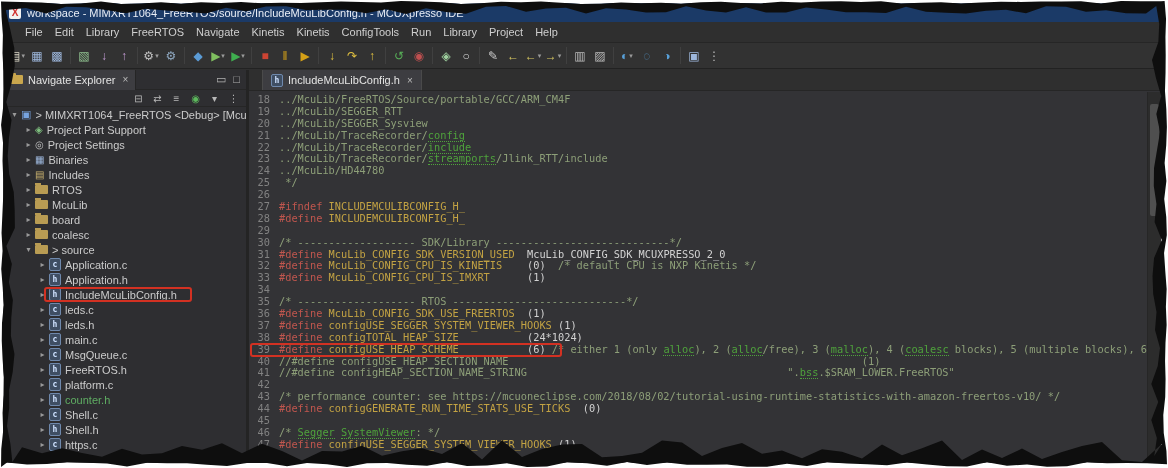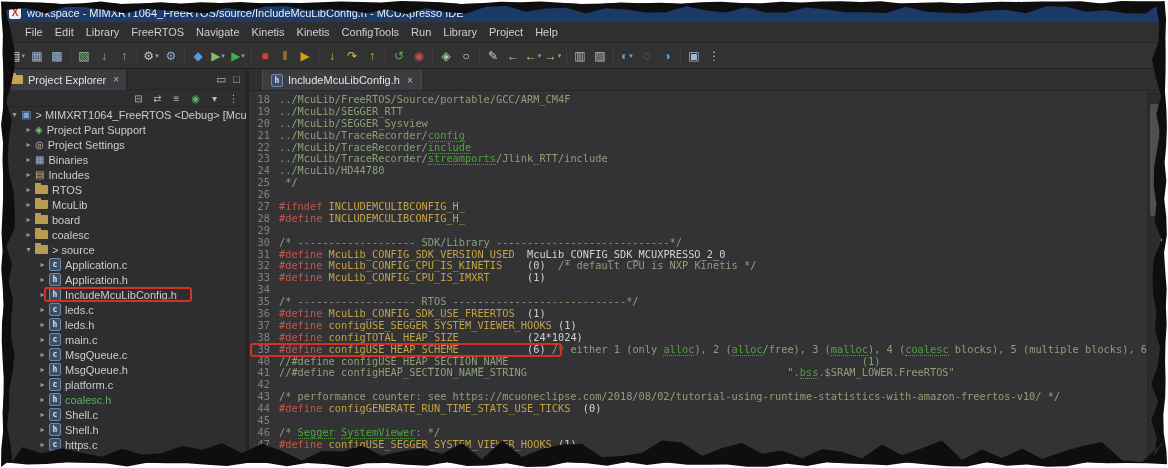--- a/index.html
+++ b/index.html
@@ -146,21 +146,21 @@
         <span class="tico" title="open-perspective" style="color: rgb(157, 183, 220);">▣</span>
         <span class="tico" title="view-menu" style="color: rgb(184, 184, 184);">⋮</span>
       </div>
 
     <div class="main">
 
       <div class="explorer">
         <div class="phead">
           <span class="ptab">
             <span class="fold"></span>
-            <span>Project Explorer</span>
+            <span>Navigate Explorer</span>
             <span class="pclose">×</span>
           </span>
           <span class="phicons">
             <span>▭</span>
             <span>□</span>
           </span>
         </div>
         <div class="ptoolbar" id="ptoolbar">
             <span class="tico" title="collapse-all" style="color: rgb(184, 184, 184);">⊟</span>
             <span class="tico" title="link-with-editor" style="color: rgb(184, 184, 184);">⇄</span>
@@ -252,31 +252,31 @@
               <span class="tlabel">main.c</span>
             </div>
             <div class="trow" style="padding-left: 34px;">
               <span class="arrow">▸</span>
               <span class="ti ti-file-c">c</span>
               <span class="tlabel">MsgQueue.c</span>
             </div>
             <div class="trow" style="padding-left: 34px;">
               <span class="arrow">▸</span>
               <span class="ti ti-file-h">h</span>
-              <span class="tlabel">MsgQueue.h</span>
+              <span class="tlabel">FreeRTOS.h</span>
             </div>
             <div class="trow" style="padding-left: 34px;">
               <span class="arrow">▸</span>
               <span class="ti ti-file-c">c</span>
               <span class="tlabel">platform.c</span>
             </div>
             <div class="trow" style="padding-left: 34px;">
               <span class="arrow">▸</span>
               <span class="ti ti-file-h">h</span>
-              <span class="tlabel green">coalesc.h</span>
+              <span class="tlabel green">counter.h</span>
             </div>
             <div class="trow" style="padding-left: 34px;">
               <span class="arrow">▸</span>
               <span class="ti ti-file-c">c</span>
               <span class="tlabel">Shell.c</span>
             </div>
             <div class="trow" style="padding-left: 34px;">
               <span class="arrow">▸</span>
               <span class="ti ti-file-h">h</span>
               <span class="tlabel">Shell.h</span>

